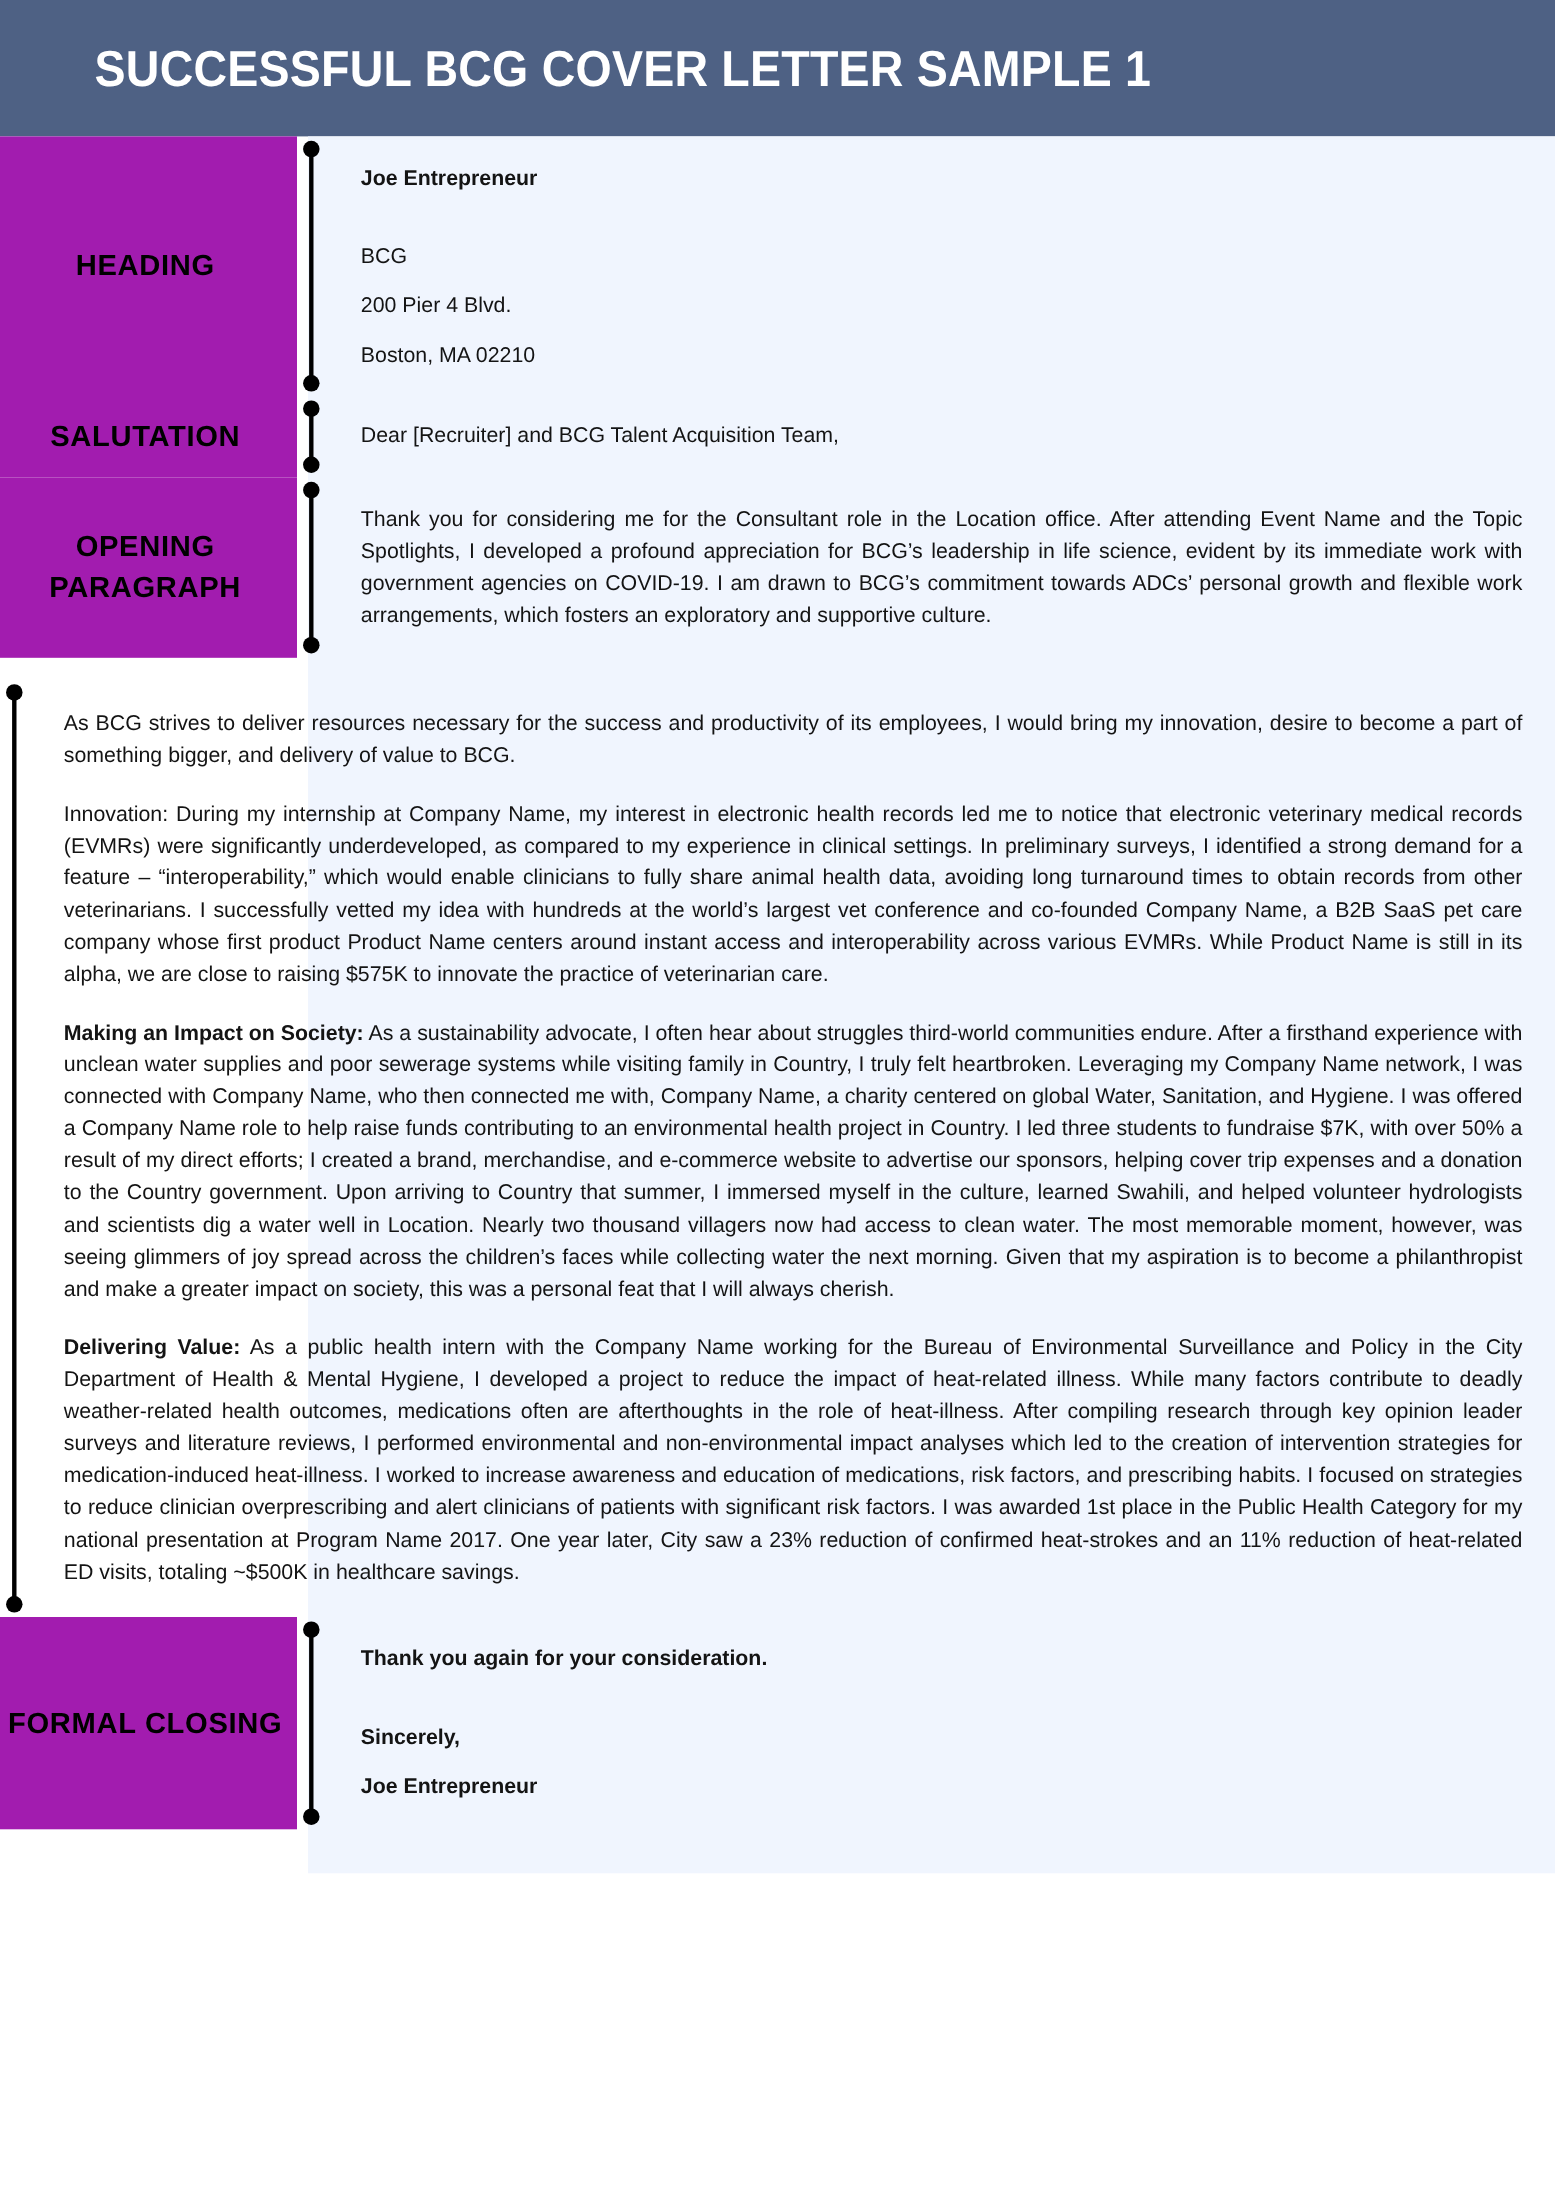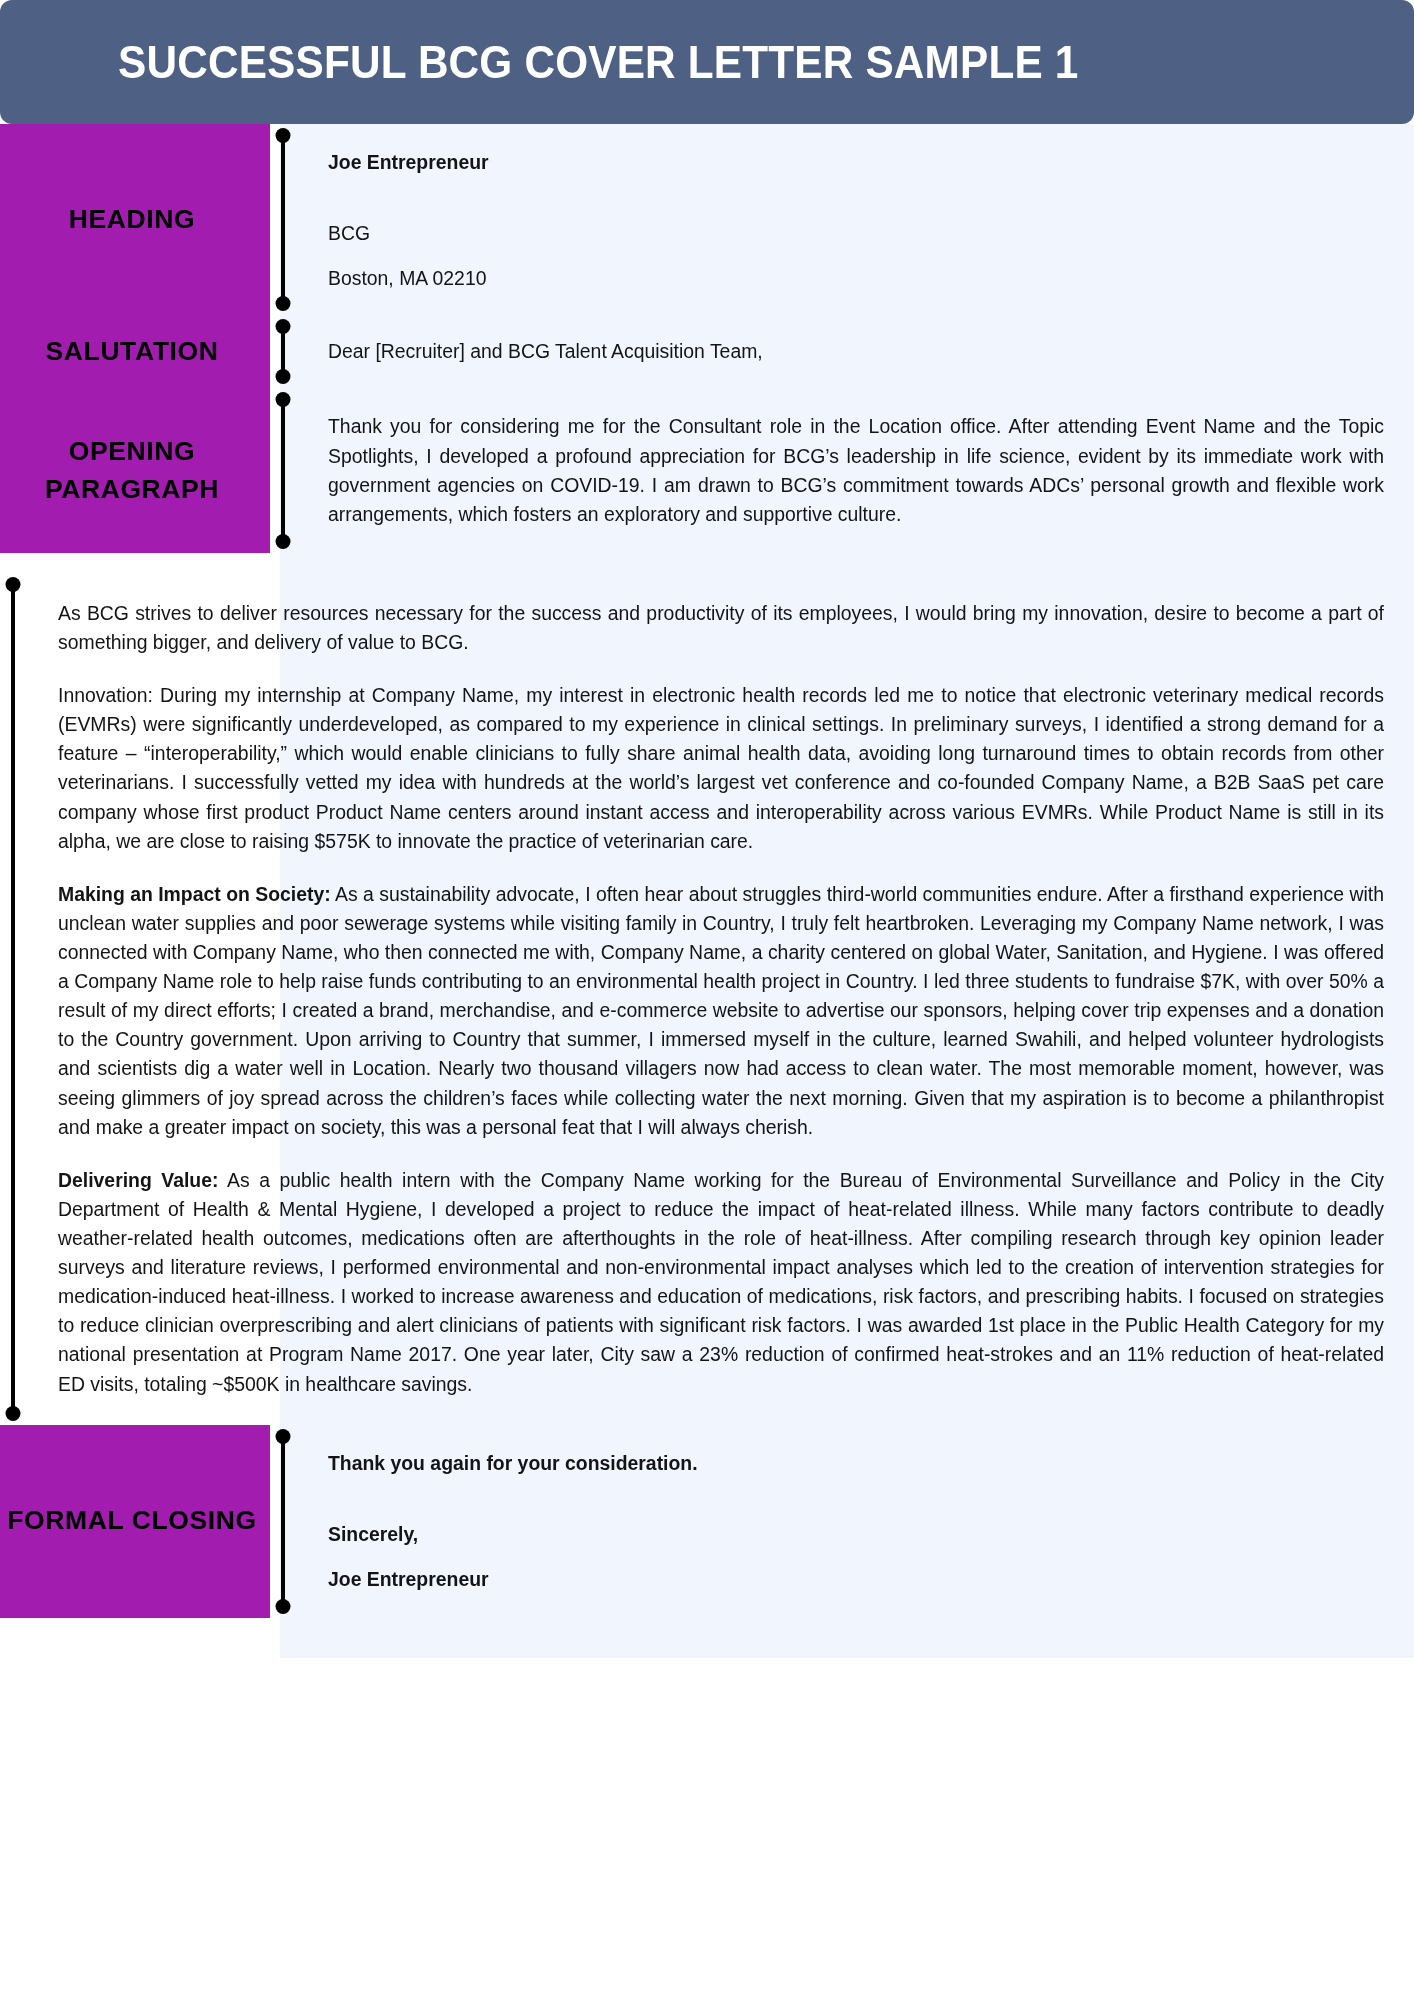--- a/index.html
+++ b/index.html
@@ -14,22 +14,21 @@
     overflow-x: hidden;
   }
 
   
   .banner {
     width: 1414px;
     height: 124px;
     background: #4e6184;
     display: flex;
     align-items: center;
-    padding-left: 118px;
-    border-radius: 12px;
+    padding-left: 86px;
   }
   .banner-title {
     color: #ffffff;
     font-size: 46px;
     font-weight: 700;
     letter-spacing: 0.2px;
     line-height: 1;
     text-transform: uppercase;
     transform: scaleX(0.92);
     transform-origin: left center;
@@ -163,20 +162,21 @@
       <div class="label-col">
         <div class="section-label">HEADING</div>
       </div>
       <div class="bracket-col">
         <div class="bracket"></div>
       </div>
       <div class="content-col">
         <p class="para left tight" style="font-weight:700;">Joe Entrepreneur</p>
         <div class="gap-md"></div>
         <p class="para left tight" style="margin-top:0;">BCG</p>
+        <p class="para left tight" style="margin-top:0;">200 Pier 4 Blvd.</p>
         <p class="para left tight" style="margin-top:0;">Boston, MA 02210</p>
       </div>
     </div>
 
     <div class="row row-salutation">
       <div class="label-col">
         <div class="section-label">SALUTATION</div>
       </div>
       <div class="bracket-col">
         <div class="bracket"></div>

